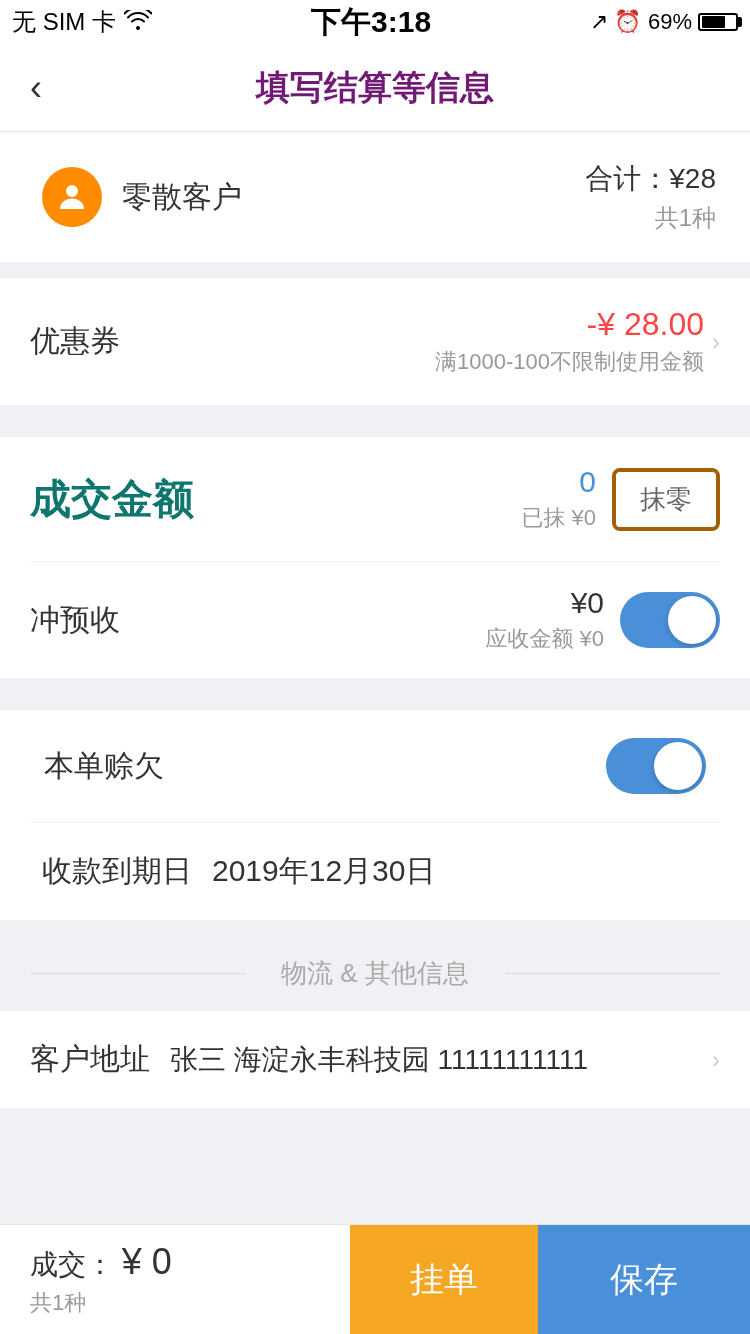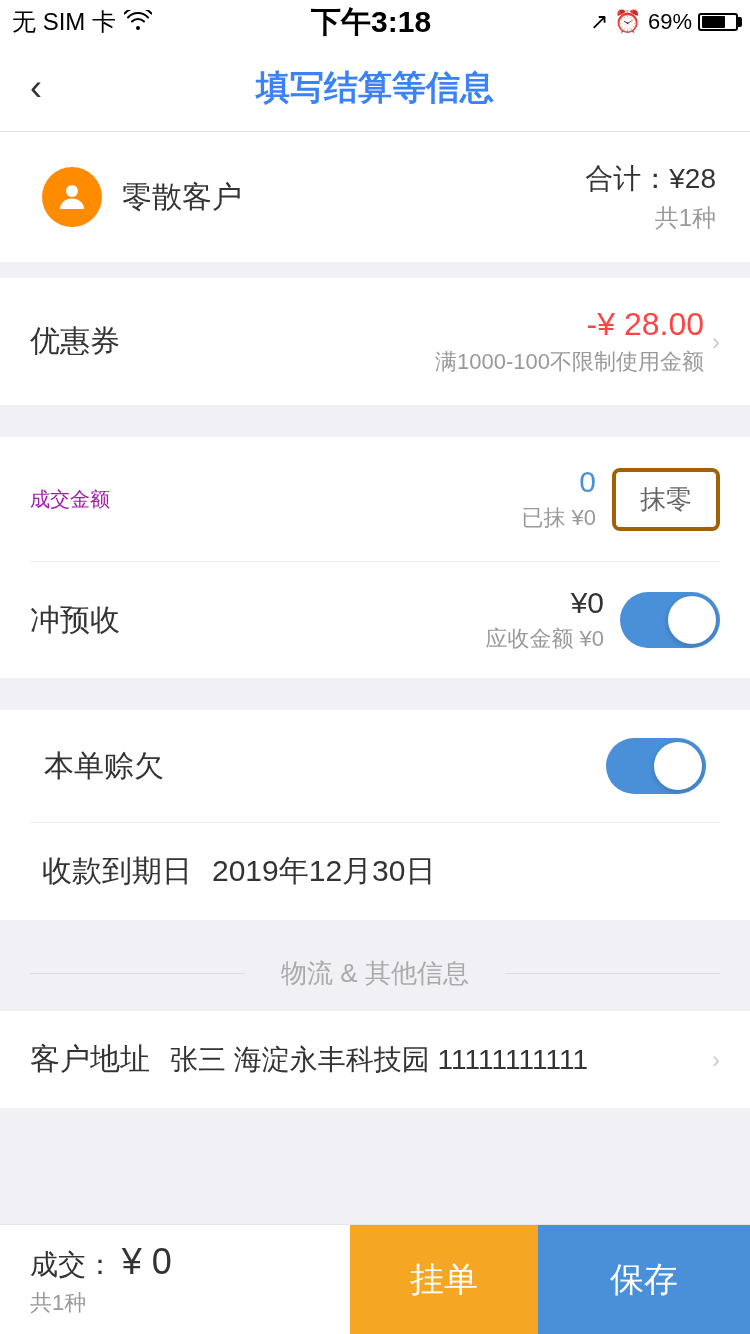--- a/index.html
+++ b/index.html
@@ -42,21 +42,21 @@
     .nav-back {
       position: absolute;
       left: 30px;
       font-size: 36px;
       color: #333;
       cursor: pointer;
     }
     .nav-title {
       font-size: 34px;
       font-weight: 600;
-      color: #3b82f6;
+      color: #701a75;
       text-align: center;
     }
 
     
     .content {
       padding-bottom: 120px;
     }
 
     
     .section {
@@ -119,21 +119,21 @@
       background: #f0f0f5;
     }
 
     
     .field-row {
       display: flex;
       align-items: center;
       justify-content: space-between;
       padding: 28px 30px;
     }
-    .field-label { font-size: 20px; color: #a21caf; }
+    .field-label { font-size: 41px; color: #0f766e; font-weight: bold; }
     .field-right { display: flex; align-items: center; gap: 16px; }
     .field-value { font-size: 30px; color: #4a90d9; }
     .field-sub { font-size: 22px; color: #999; text-align: right; margin-top: 4px; }
     .field-value-block { text-align: right; }
 
     
     .roundup-btn {
       border: 4px solid #a16207;
       border-radius: 8px;
       padding: 10px 24px;

